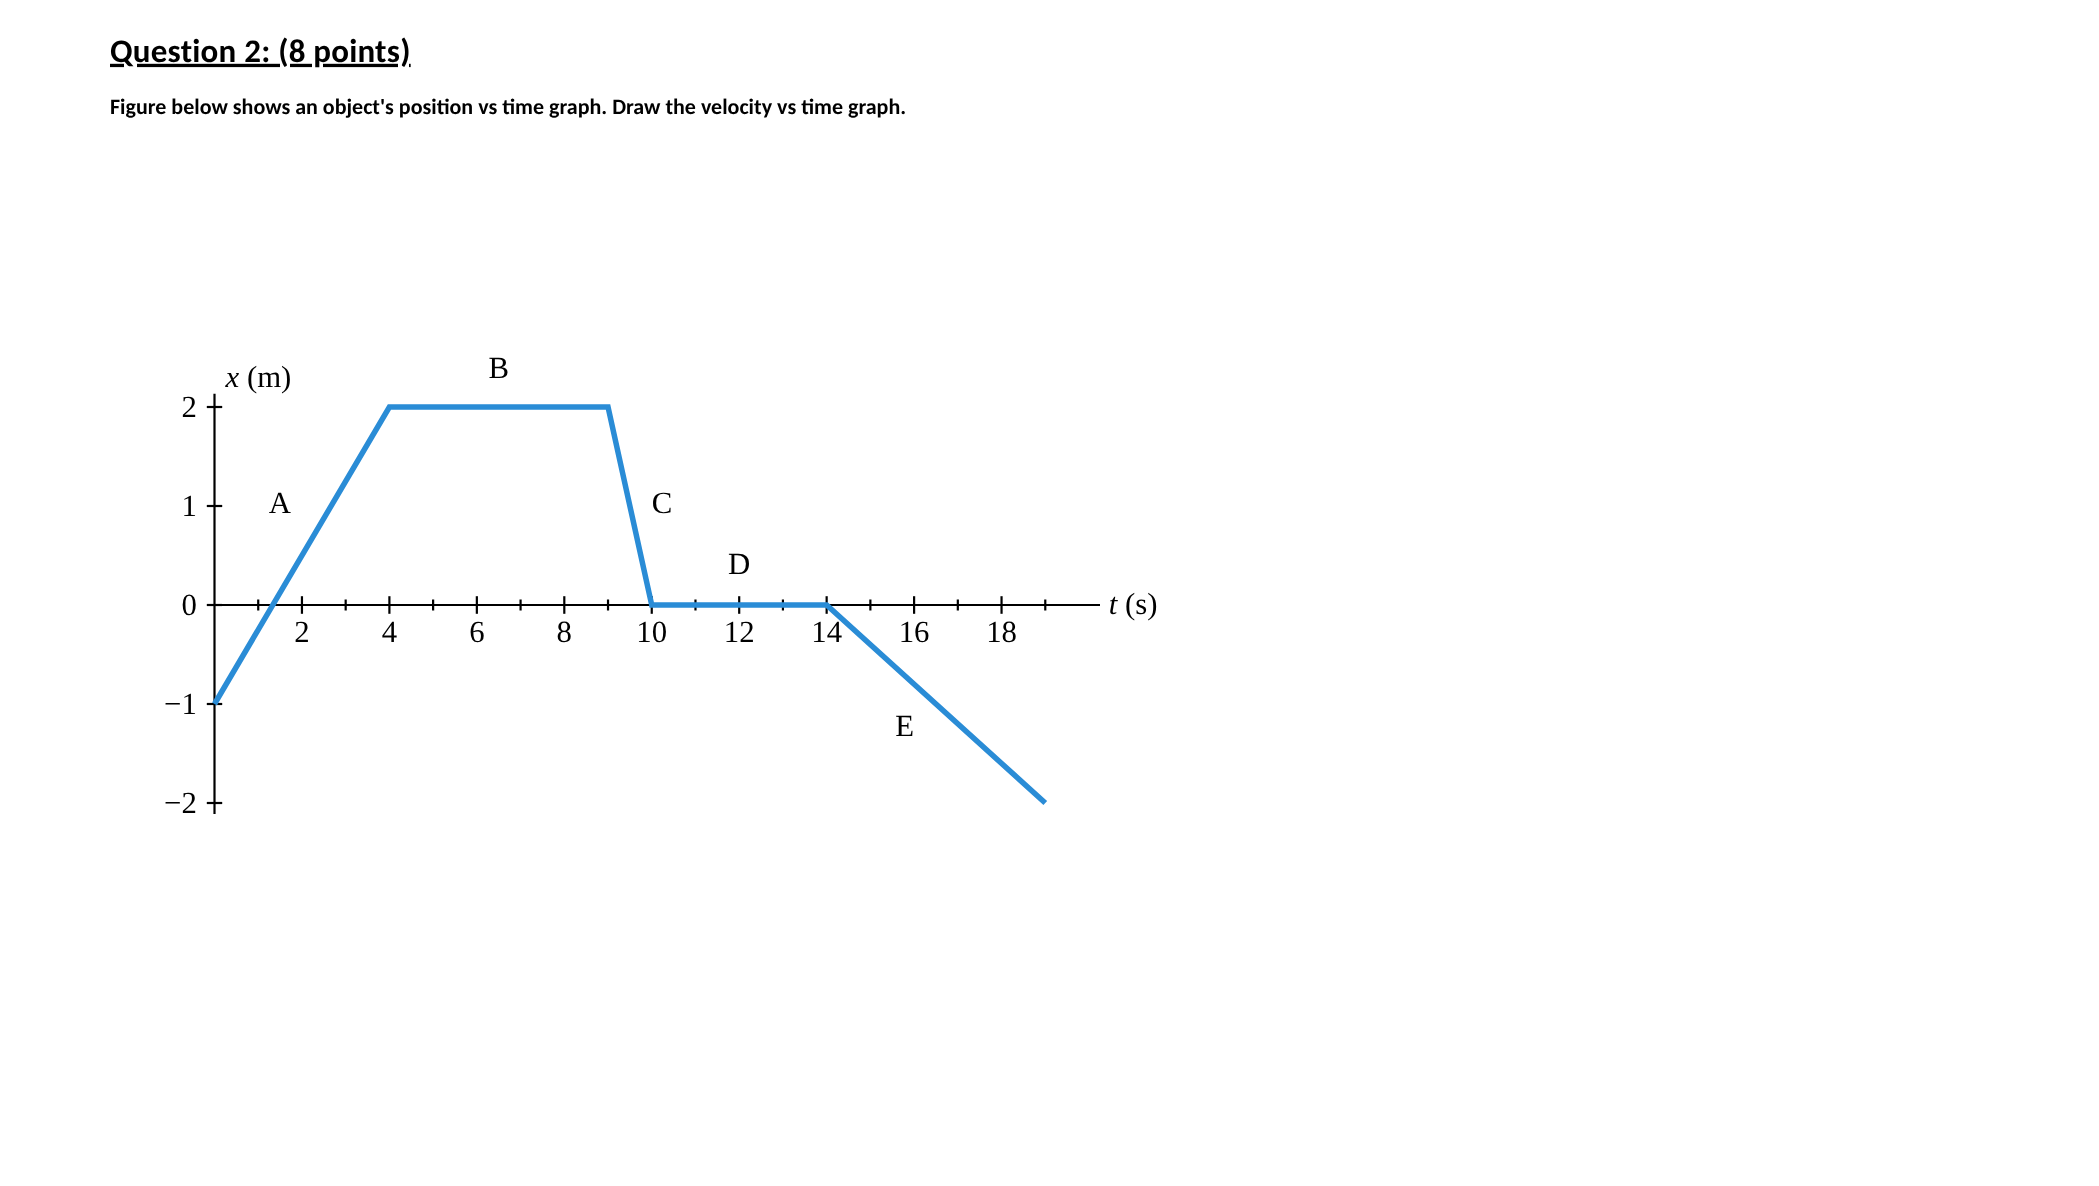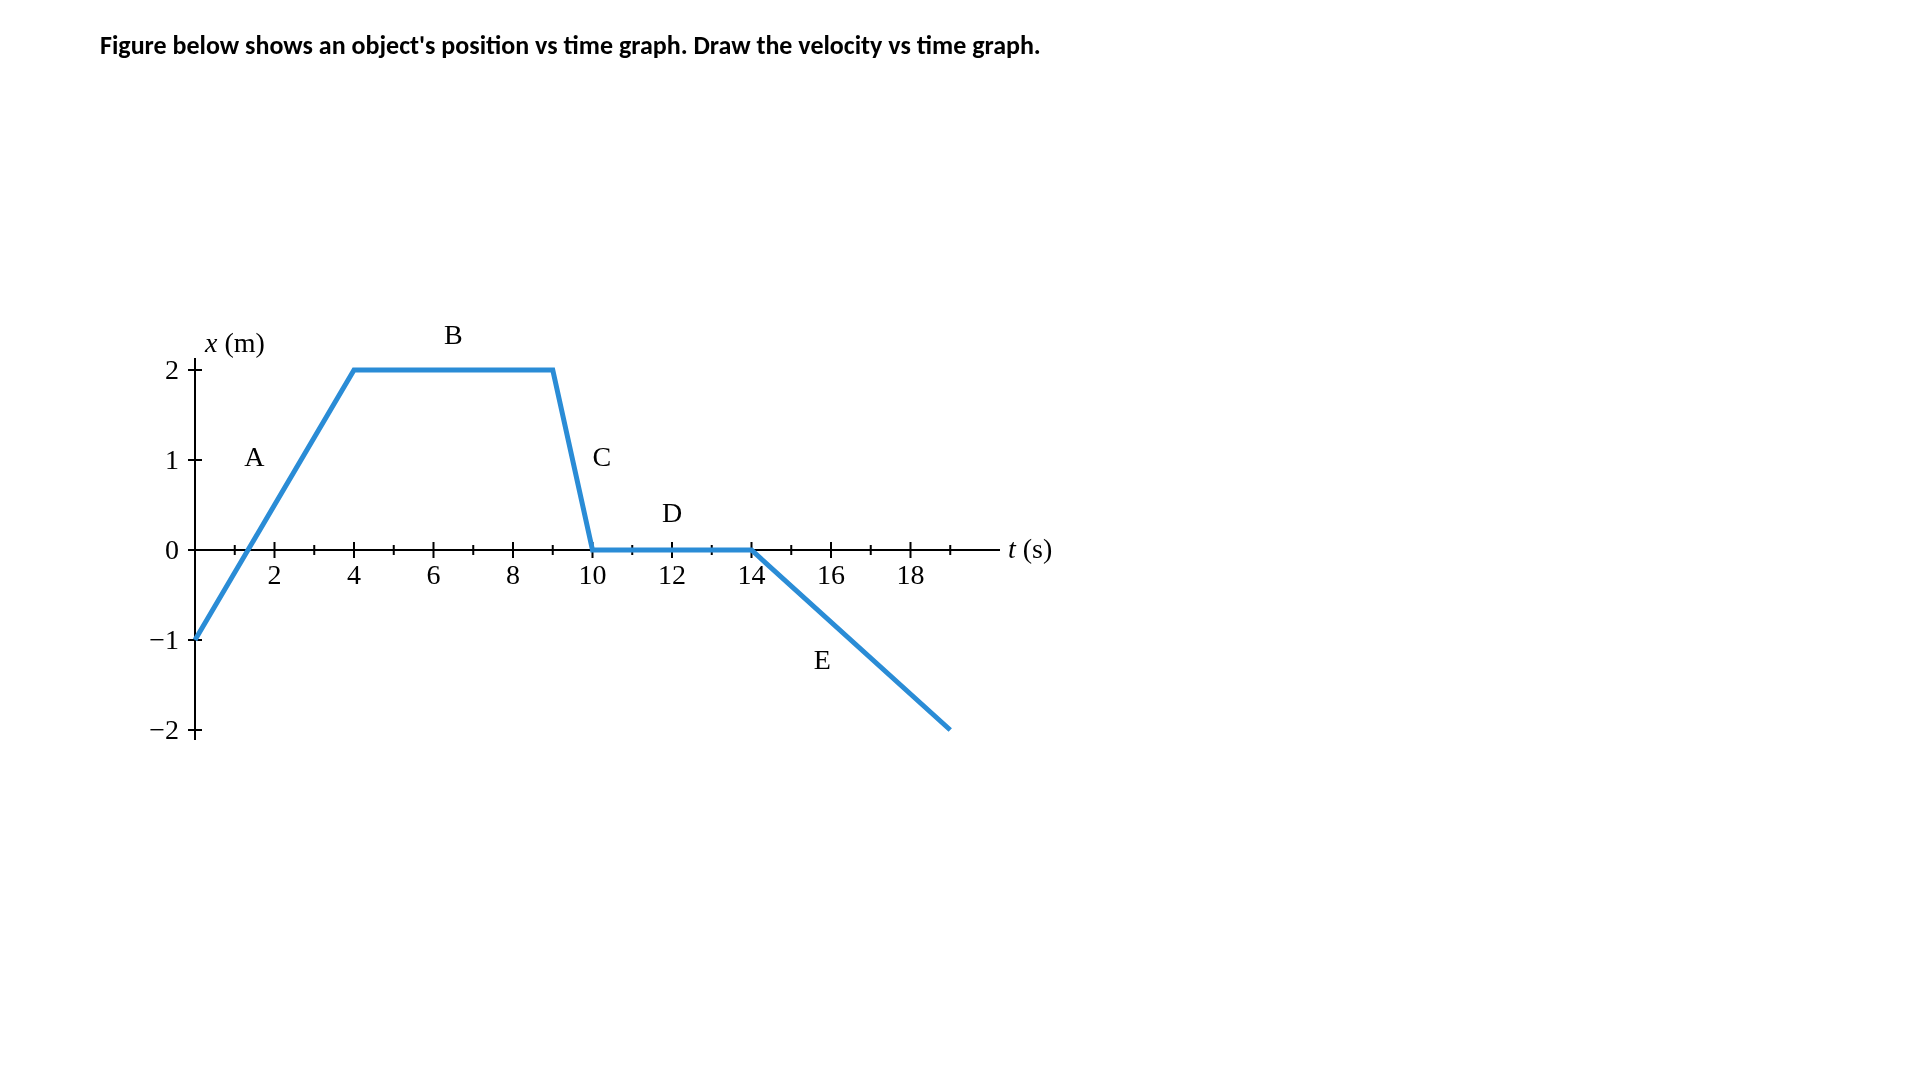--- a/index.html
+++ b/index.html
@@ -17,21 +17,21 @@
     position: relative;
   }
   .q-heading {
     font-size: 30px;
     font-weight: 700;
     text-decoration: underline;
     margin: 0 0 20px 0;
     letter-spacing: 0.2px;
   }
   .q-body {
-    font-size: 26px;
+    font-size: 20px;
     font-weight: 700;
     line-height: 1.35;
     margin: 0 13px 40px 0;
     max-width: 1000px;
   }
   .chart-wrap {
     position: absolute;
     left: 120px;
     top: 340px;
     width: 900px;
@@ -64,20 +64,21 @@
   .seg-label {
     font-family: "Times New Roman", Georgia, serif;
     font-size: 28px;
     fill: #000;
   }
 </style>
 </head>
 <body>
 
 <div class="page">
+  <h2 class="q-heading">Question 2:  (8 points)</h2>
   <p class="q-body">Figure below shows an object's position vs time graph.  Draw the velocity vs time graph.</p>
 
   <div class="chart-wrap">
     <svg id="chart-svg" width="900" height="420" viewBox="0 0 900 420">
         <line x1="75" y1="18" x2="75" y2="400" class="axis-line"></line>
         <line x1="69" y1="210" x2="880" y2="210" class="axis-line"></line>
         <line x1="114.75" y1="205" x2="114.75" y2="215" class="tick-line"></line>
         <line x1="154.5" y1="202" x2="154.5" y2="218" class="tick-line"></line>
         <line x1="194.25" y1="205" x2="194.25" y2="215" class="tick-line"></line>
         <line x1="234" y1="202" x2="234" y2="218" class="tick-line"></line>

